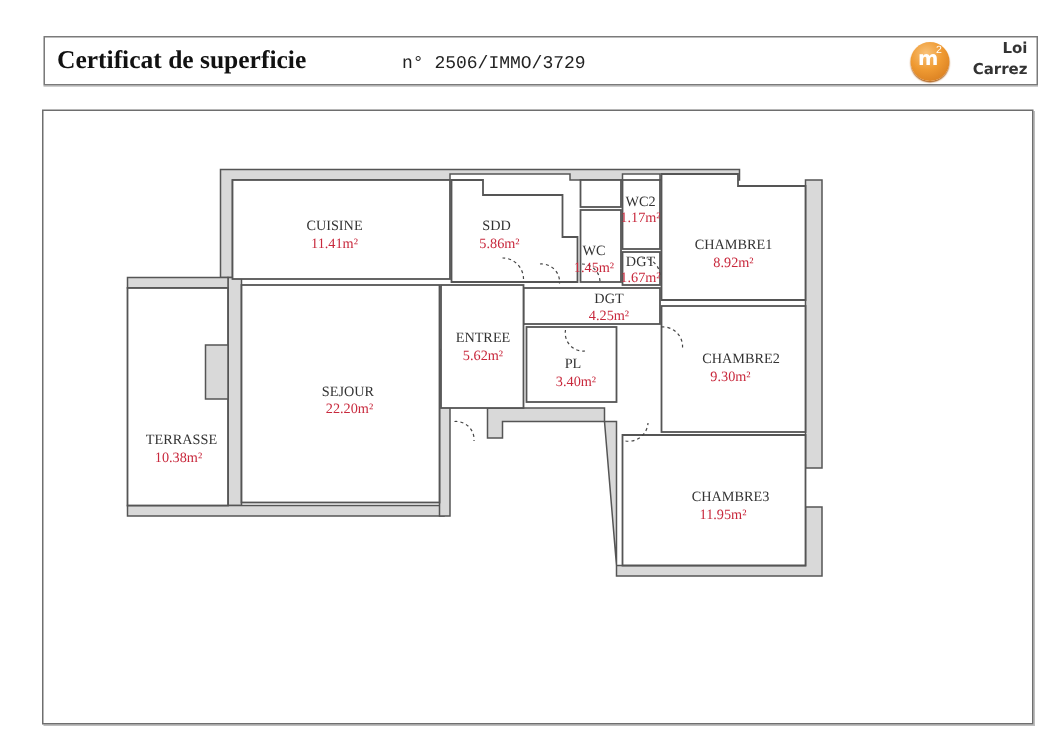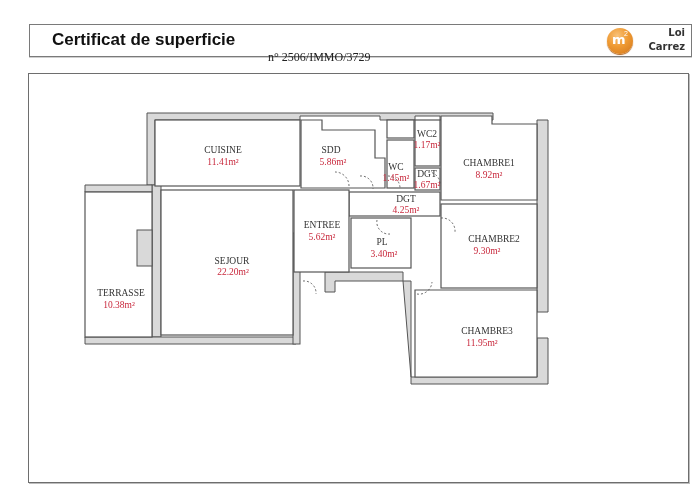--- a/index.html
+++ b/index.html
@@ -1,19 +1,19 @@
 <!DOCTYPE html>
 <html><head>
 <meta charset="utf-8">
 <style>
   html, body { margin:0; padding:0; }
   body { width:700px; height:487px; background:#ffffff; position:relative; overflow:hidden; font-family:"Liberation Sans", sans-serif; }
   .header-box { position:absolute; left:29px; top:24px; width:663px; height:33px; border:1px solid #7a7a7a; box-shadow: 0 1px 0 #cfcfcf; background:#fff; box-sizing:border-box; }
-  .title { position:absolute; left:22px; top:5px; font-family:Liberation Sans, sans-serif; font-weight:bold; font-size:17px; color:#111; letter-spacing:0px; white-space:nowrap; }
-  .cert-no { position:absolute; left:238px; top:25px; font-family:Liberation Serif, serif; font-size:12px; color:#222; white-space:nowrap; }
+  .title { position:absolute; left:8px; top:5px; font-family:Liberation Serif, serif; font-weight:bold; font-size:17px; color:#111; letter-spacing:0px; white-space:nowrap; }
+  .cert-no { position:absolute; left:238px; top:10px; font-family:Liberation Mono, monospace; font-size:12px; color:#222; white-space:nowrap; }
   .logo { position:absolute; left:577px; top:3px; width:26px; height:26px; border-radius:50%; background: radial-gradient(circle at 40% 30%, #f8c27a 0%, #ef9a32 45%, #d0741a 100%); box-shadow: 0 1px 1px #b0621a; }
   .logo span { position:absolute; left:5px; top:4px; font-family:"DejaVu Sans", sans-serif; font-size:13px; color:#fff; font-weight:bold; }
   .logo sup { position:absolute; left:17px; top:2px; font-size:7px; color:#fff; }
   .logo-text { position:absolute; left:609px; top:1px; width:46px; text-align:right; font-family:"DejaVu Sans", sans-serif; font-weight:bold; font-size:10px; color:#333; line-height:14px; }
   .plan-frame { position:absolute; left:28px; top:73px; width:661px; height:410px; border:1px solid #6e6e6e; box-shadow: 1px 1px 0 #bdbdbd; box-sizing:border-box; background:#fff; }
   svg { position:absolute; left:0; top:0; }
   .lbl { font-family:"Liberation Serif", serif; font-size:9.5px; fill:#333; text-anchor:middle; }
   .area { font-family:"Liberation Serif", serif; font-size:9.5px; fill:#c8283c; text-anchor:middle; }
 </style>
 </head>

